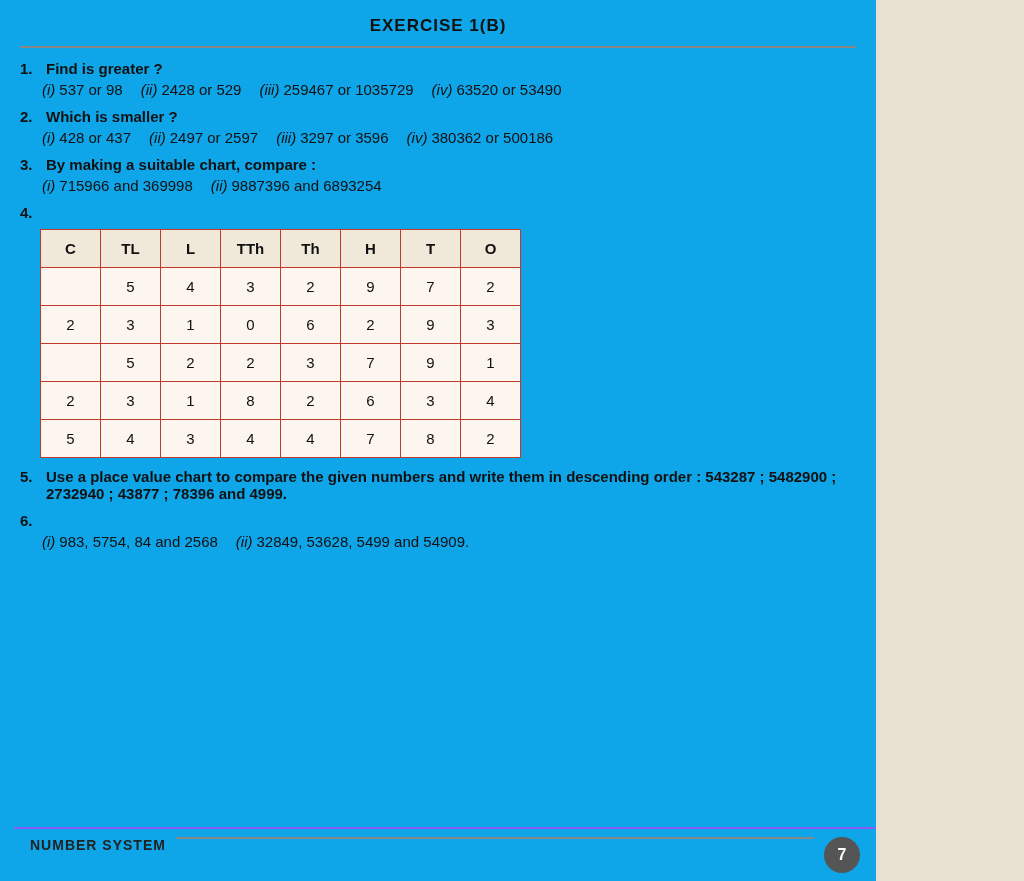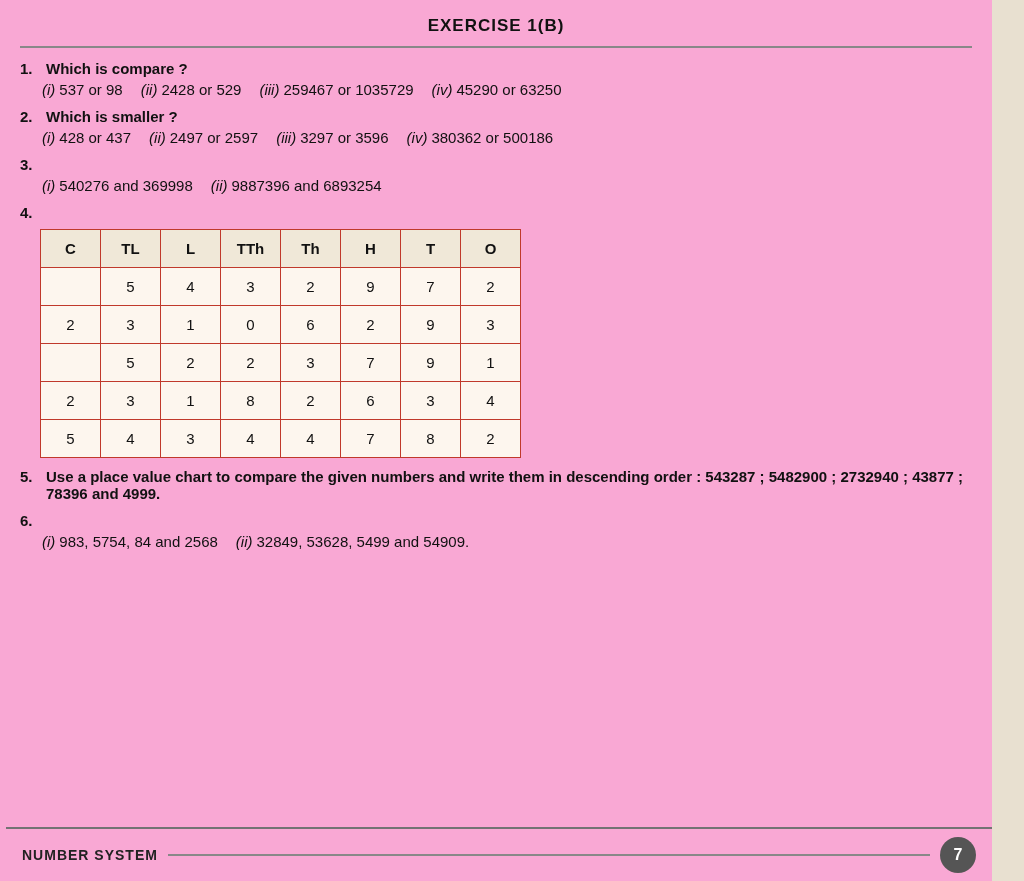--- a/index.html
+++ b/index.html
@@ -13,23 +13,23 @@
       min-height: 881px;
       background-color: #e8e0d0;
       font-family: Arial, sans-serif;
       font-size: 15px;
       color: #111;
       padding: 0;
       position: relative;
     }
 
     .page-container {
-      width: 992px;
+      width: 876px;
       min-height: 881px;
-      background-color: #f9a8d4;
+      background-color: #0ea5e9;
       position: relative;
       padding: 10px 20px 96px 20px;
     }
 
     .title-bar {
       text-align: center;
       font-weight: bold;
       font-size: 17px;
       letter-spacing: 1px;
       padding: 6px 0 10px 0;
@@ -104,26 +104,26 @@
     }
 
     table.place-value th {
       background-color: #f0e8d8;
       font-weight: bold;
     }
 
     .footer-bar {
       position: absolute;
       bottom: 0;
-      left: 6px;
+      left: 14px;
       right: 0;
       display: flex;
-      align-items: center;
+      align-items: flex-start;
       padding: 8px 16px;
-      border-top: 2px solid #737373;
+      border-top: 2px solid #8b5cf6;
     }
 
     .footer-label {
       font-weight: bold;
       font-size: 14px;
       letter-spacing: 1px;
       color: #222;
     }
 
     .footer-line {
@@ -149,38 +149,38 @@
 </head>
 <body>
 
 <div class="page-container">
 
   <div class="title-bar">EXERCISE 1(B)</div>
 
   <div class="question-block">
     <div class="question-line">
       <span class="q-number">1.</span>
-      <span class="q-text">Which is compare ?</span>
+      <span class="q-text">Find is greater ?</span>
     </div>
     <div class="options-line">
       <span class="option-item">
         <span class="opt-label">(i)</span>
         <span class="opt-value">537 or 98</span>
       </span>
       <span class="option-item">
         <span class="opt-label">(ii)</span>
         <span class="opt-value">2428 or 529</span>
       </span>
       <span class="option-item">
         <span class="opt-label">(iii)</span>
         <span class="opt-value">259467 or 1035729</span>
       </span>
       <span class="option-item">
         <span class="opt-label">(iv)</span>
-        <span class="opt-value">45290 or 63250</span>
+        <span class="opt-value">63520 or 53490</span>
       </span>
     </div>
   </div>
 
   <div class="question-block">
     <div class="question-line">
       <span class="q-number">2.</span>
       <span class="q-text">Which is smaller ?</span>
     </div>
     <div class="options-line">
@@ -199,25 +199,26 @@
       <span class="option-item">
         <span class="opt-label">(iv)</span>
         <span class="opt-value">380362 or 500186</span>
       </span>
     </div>
   </div>
 
   <div class="question-block">
     <div class="question-line">
       <span class="q-number">3.</span>
+      <span class="q-text">By making a suitable chart, compare :</span>
     </div>
     <div class="options-line">
       <span class="option-item">
         <span class="opt-label">(i)</span>
-        <span class="opt-value">540276 and 369998</span>
+        <span class="opt-value">715966 and 369998</span>
       </span>
       <span class="option-item">
         <span class="opt-label">(ii)</span>
         <span class="opt-value">9887396 and 6893254</span>
       </span>
     </div>
   </div>
 
   <div class="question-block">
     <div class="question-line">

